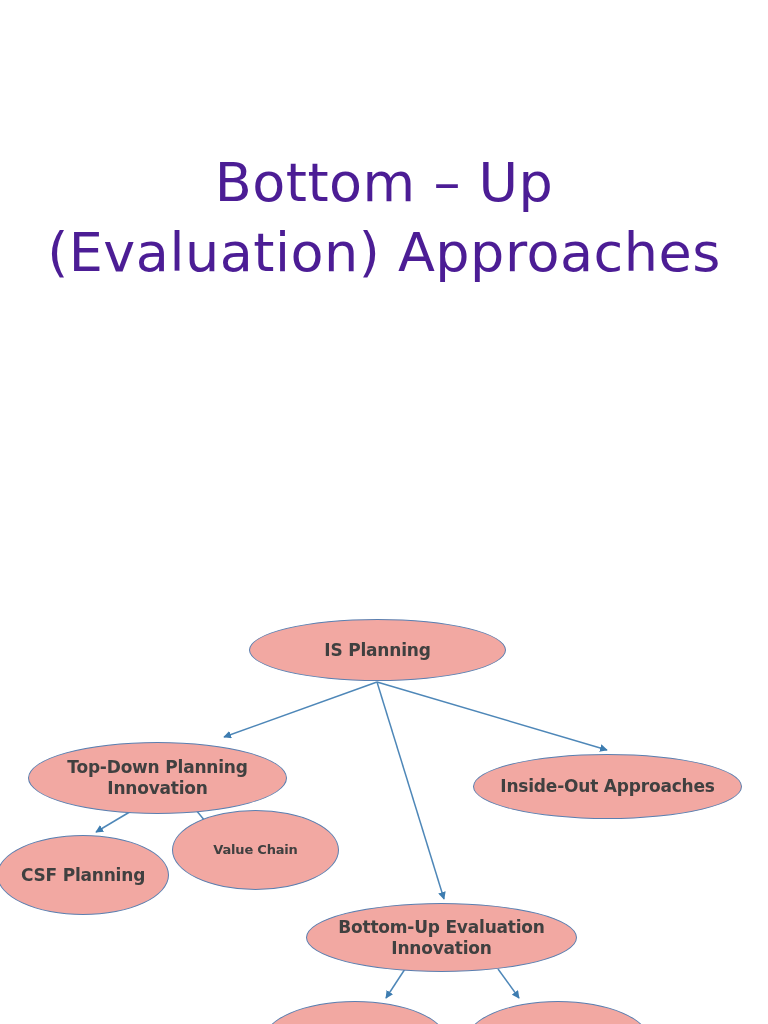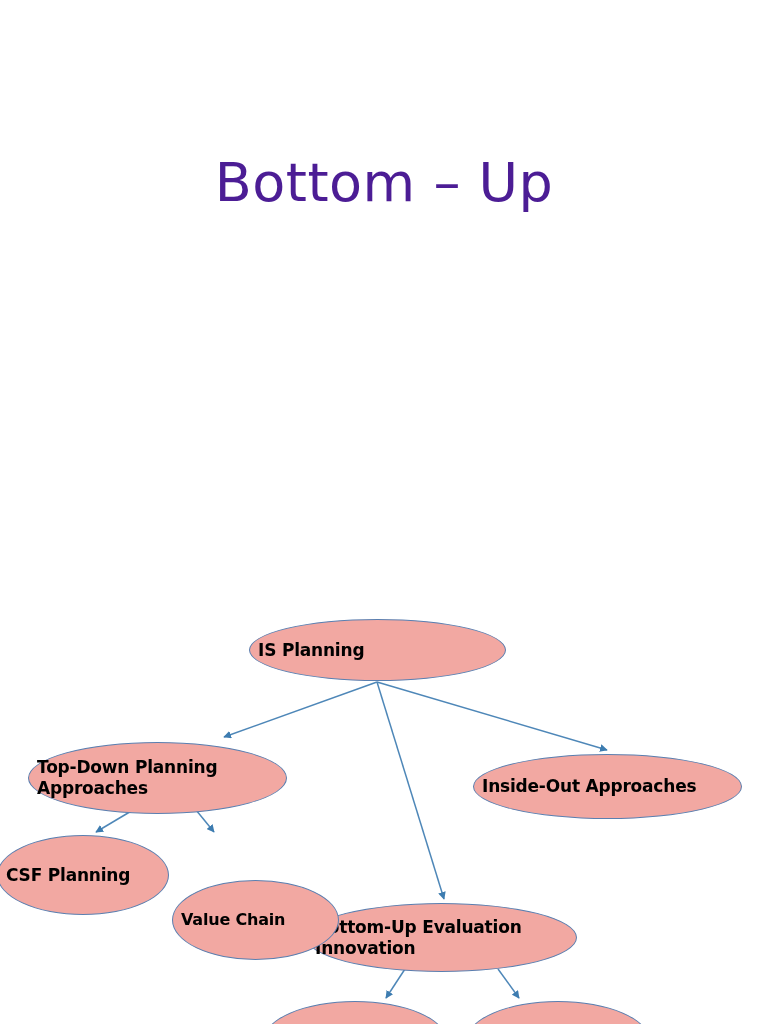--- a/index.html
+++ b/index.html
@@ -53,40 +53,41 @@
   }
   .node {
     position: absolute;
     box-sizing: border-box;
     border-radius: 50%;
     background: #f2a8a2;
     border: 1.3px solid #5a7fb0;
     display: flex;
     align-items: center;
     justify-content: center;
-    color: #000000;
+    text-align: center;
+    color: #404040;
     font-family: "DejaVu Sans", sans-serif;
     font-weight: bold;
     font-size: 16px;
     line-height: 1.22;
     letter-spacing: -0.2px;
     padding: 0 8px;
   }
   .node-label {
     display: block;
     width: 100%;
     white-space: pre-line;
   }
 
   
   .n-is-planning      { left: 249px; top: 619px; width: 257px; height: 62px;  font-size: 17px; }
   .n-top-down         { left: 28px;  top: 742px; width: 259px; height: 72px;  font-size: 17px; }
   .n-inside-out       { left: 473px; top: 754px; width: 269px; height: 65px;  font-size: 17px; }
   .n-csf              { left: -3px;  top: 835px; width: 172px; height: 80px;  font-size: 17px; }
-  .n-value-chain      { left: 172px; top: 880px; width: 167px; height: 80px;  font-size: 16px; }
+  .n-value-chain      { left: 172px; top: 810px; width: 167px; height: 80px;  font-size: 13px; }
   .n-bottom-up        { left: 306px; top: 903px; width: 271px; height: 69px;  font-size: 17px; }
   .n-leaf-left        { left: 263px; top: 1001px; width: 184px; height: 80px; font-size: 17px; }
   .n-leaf-right       { left: 466px; top: 1001px; width: 184px; height: 80px; font-size: 17px; }
 
   svg.edges {
     position: absolute;
     left: 0;
     top: 0;
     width: 768px;
     height: 1024px;
@@ -94,20 +95,21 @@
     overflow: visible;
   }
 </style>
 </head>
 <body>
 
 <div id="slide">
 
   <div class="title-block">
     <span class="title-line">Bottom – Up</span>
+    <span class="title-line">(Evaluation) Approaches</span>
   </div>
 
   <div id="diagram">
 
     <svg class="edges" viewBox="0 0 768 1024" xmlns="http://www.w3.org/2000/svg">
       <defs>
         <marker id="arw" viewBox="0 0 10 10" refX="9" refY="5" markerWidth="5.2" markerHeight="5.2" orient="auto-start-reverse">
           <path d="M 0 0 L 10 5 L 0 10 z" fill="#3d7cb0"></path>
         </marker>
       </defs>
@@ -126,21 +128,21 @@
 
       <line x1="498" y1="969" x2="519" y2="998" stroke="#4e87b8" stroke-width="1.5" marker-end="url(#arw)"></line>
     </svg>
 
     <div class="node n-is-planning">
       <span class="node-label">IS Planning</span>
     </div>
 
     <div class="node n-top-down">
       <span class="node-label">Top-Down Planning
-Approaches</span>
+Innovation</span>
     </div>
 
     <div class="node n-inside-out">
       <span class="node-label">Inside-Out Approaches</span>
     </div>
 
     <div class="node n-bottom-up">
       <span class="node-label">Bottom-Up Evaluation
 Innovation</span>
     </div>

